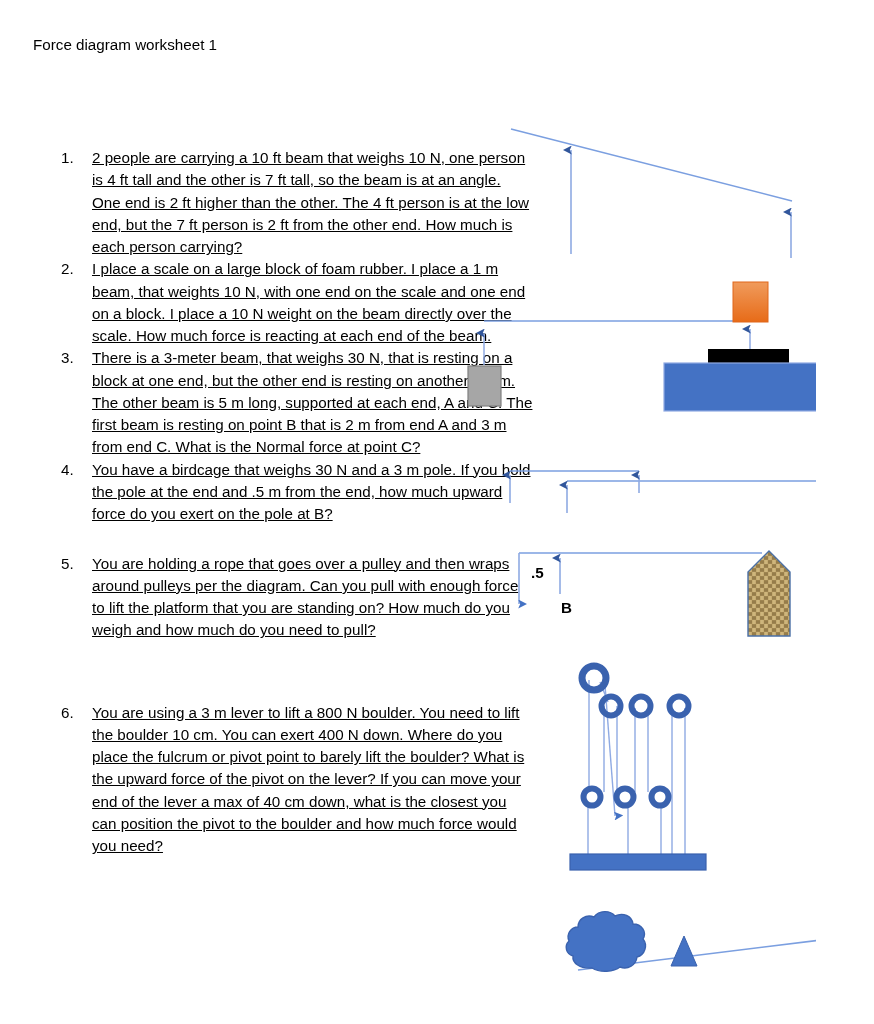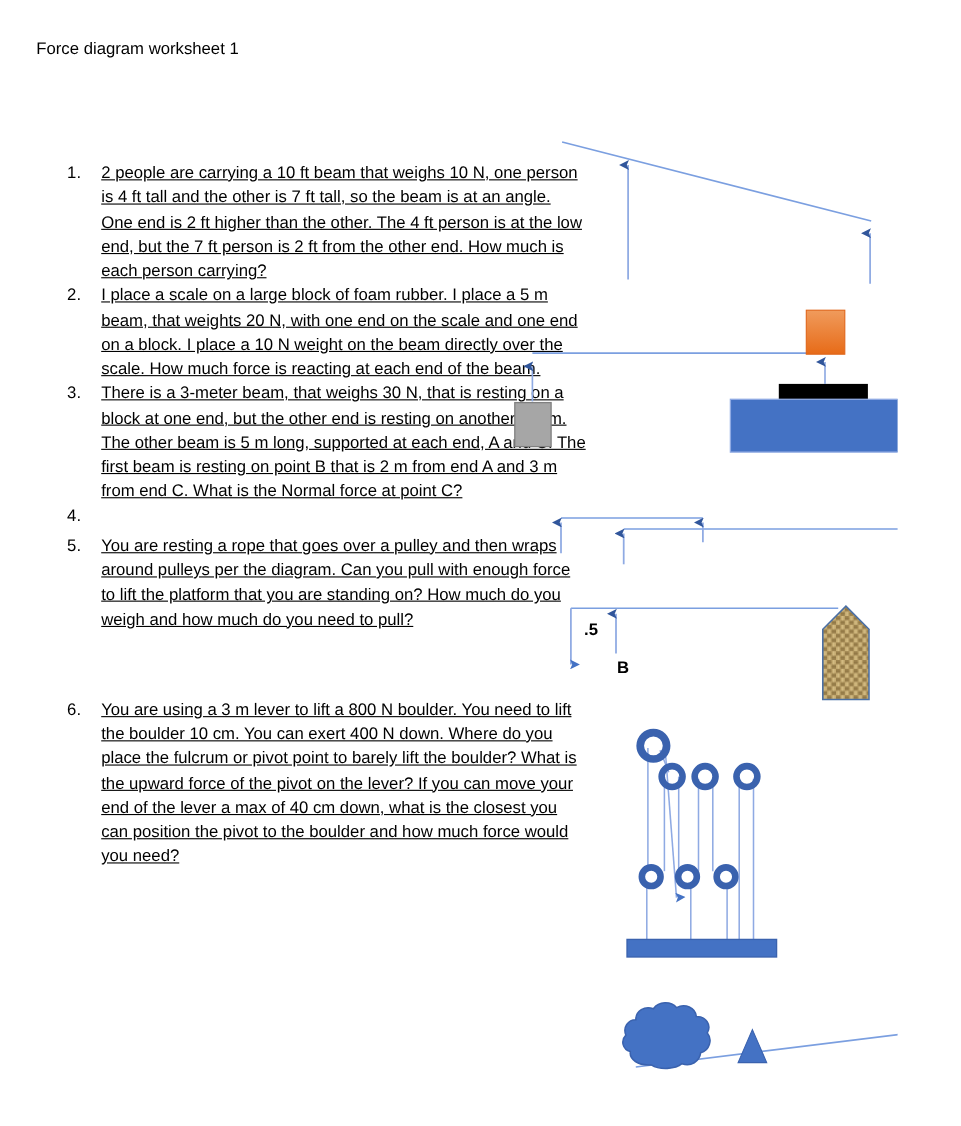--- a/index.html
+++ b/index.html
@@ -94,33 +94,34 @@
   <div class="doc-title">Force diagram worksheet 1</div>
 
 
   <ol class="qlist">
     <li class="qitem">
       <span class="qnum">1.</span>
       <span class="qtext">2 people are carrying a 10 ft beam that weighs 10 N, one person is 4 ft tall and the other is 7 ft tall, so the beam is at an angle.  One end is 2 ft higher than the other.  The 4 ft person is at the low end, but the 7 ft person is 2 ft from the other end.  How much is each person carrying?</span>
     </li>
     <li class="qitem">
       <span class="qnum">2.</span>
-      <span class="qtext">I place a scale on a large block of foam rubber.  I place a 5 m beam, that weights 20 N, with one end on the scale and one end on a block.  I place a 10 N weight on the beam directly over the scale.  How much force is reacting at each end of the beam.</span>
+      <span class="qtext">I place a scale on a large block of foam rubber.  I place a 1 m beam, that weights 10 N, with one end on the scale and one end on a block.  I place a 10 N weight on the beam directly over the scale.  How much force is reacting at each end of the beam.</span>
     </li>
     <li class="qitem">
       <span class="qnum">3.</span>
       <span class="qtext">There is a 3-meter beam, that weighs 30 N, that is resting on a block at one end, but the other end is resting on another beam.  The other beam is 5 m long, supported at each end, A and C.  The first beam is resting on point B that is 2 m from end A and 3 m from end C.  What is the Normal force at point C?</span>
     </li>
     <li class="qitem">
       <span class="qnum">4.</span>
+      <span class="qtext">You have a birdcage that weighs 30 N and a 3 m pole.  If you hold the pole at the end and .5 m from the end, how much upward force do you exert on the pole at B?</span>
     </li>
     <li class="gap-5"></li>
     <li class="qitem">
       <span class="qnum">5.</span>
-      <span class="qtext">You are resting a rope that goes over a pulley and then wraps around pulleys per the diagram.  Can you pull with enough force to lift the platform that you are standing on?  How much do you weigh and how much do you need to pull?</span>
+      <span class="qtext">You are holding a rope that goes over a pulley and then wraps around pulleys per the diagram.  Can you pull with enough force to lift the platform that you are standing on?  How much do you weigh and how much do you need to pull?</span>
     </li>
     <li class="gap-6"></li>
     <li class="qitem">
       <span class="qnum">6.</span>
       <span class="qtext">You are using a 3 m lever to lift a 800 N boulder.  You need to lift the boulder 10 cm.  You can exert 400 N down.  Where do you place the fulcrum or pivot point to barely lift the boulder?  What is the upward force of the pivot on the lever?  If you can move your end of the lever a max of 40 cm down, what is the closest you can position the pivot to the boulder and how much force would you need?</span>
     </li>
   </ol>
 
   <div class="diagrams">
     <svg width="874" height="1024" viewBox="0 0 874 1024" xmlns="http://www.w3.org/2000/svg">

